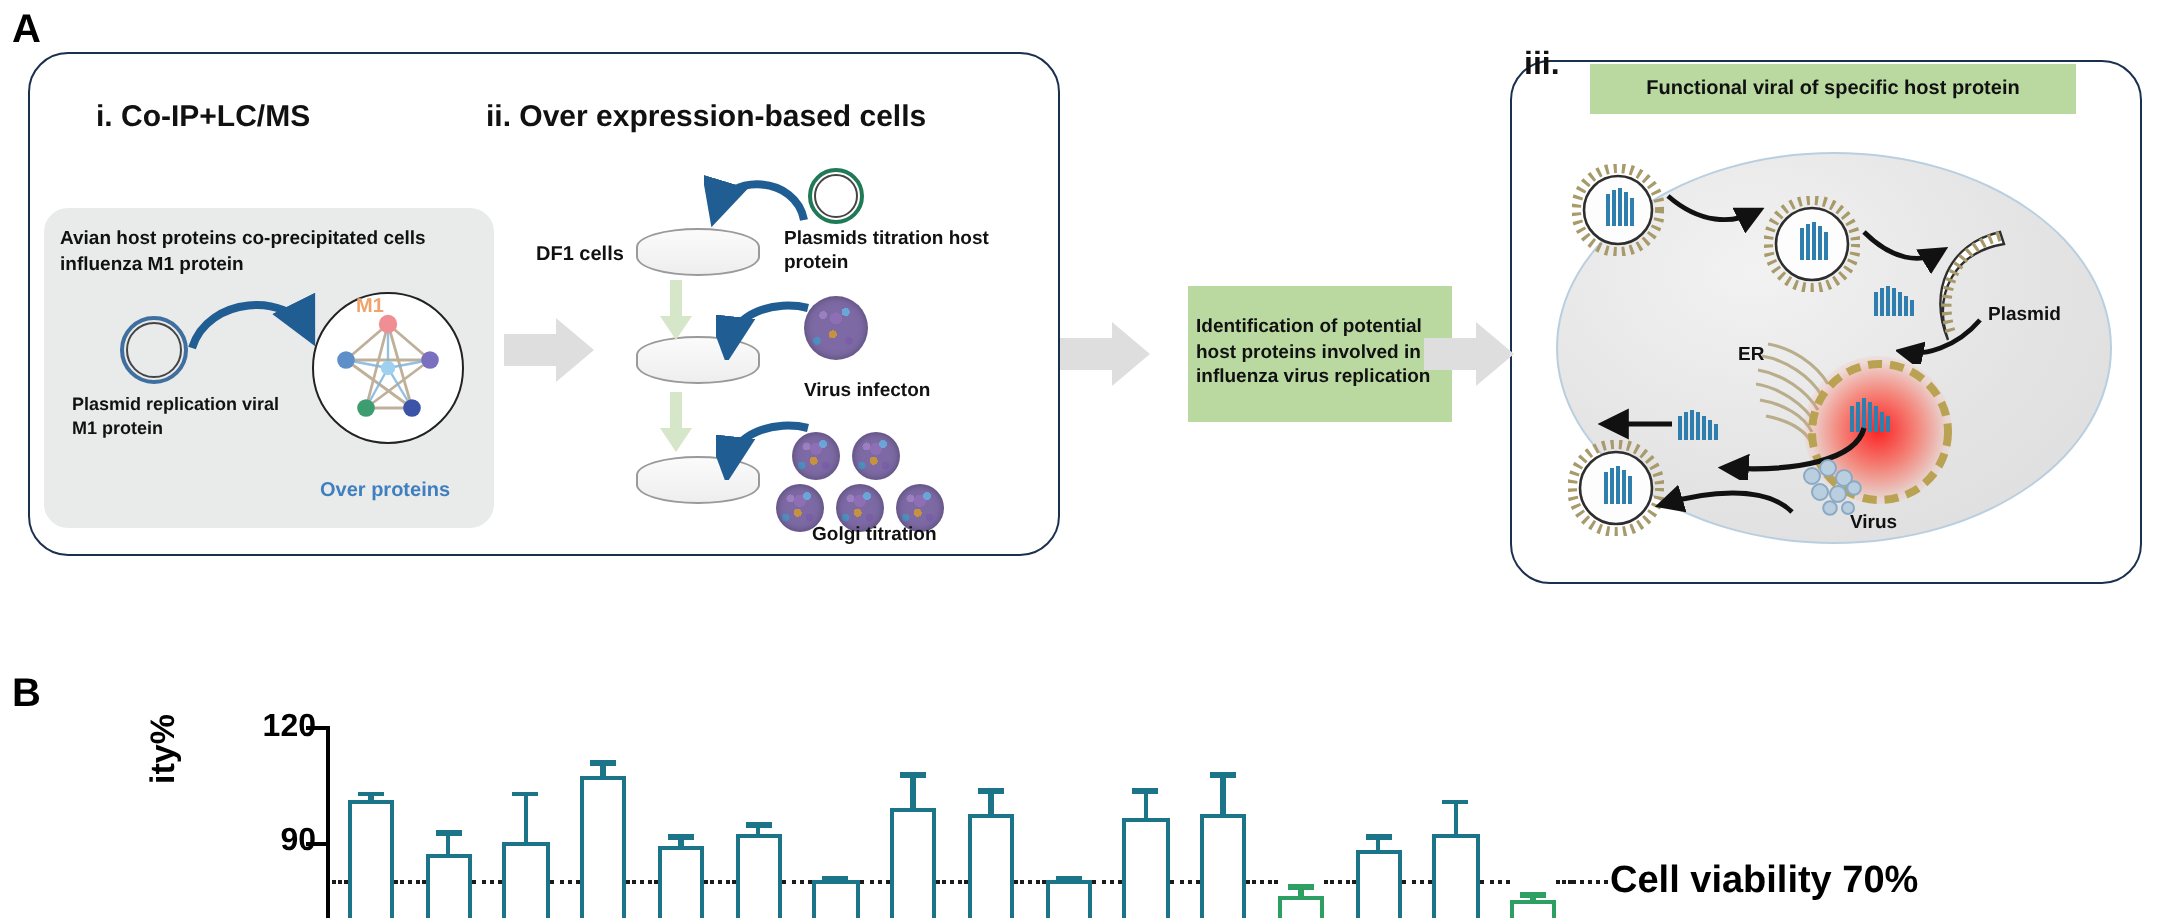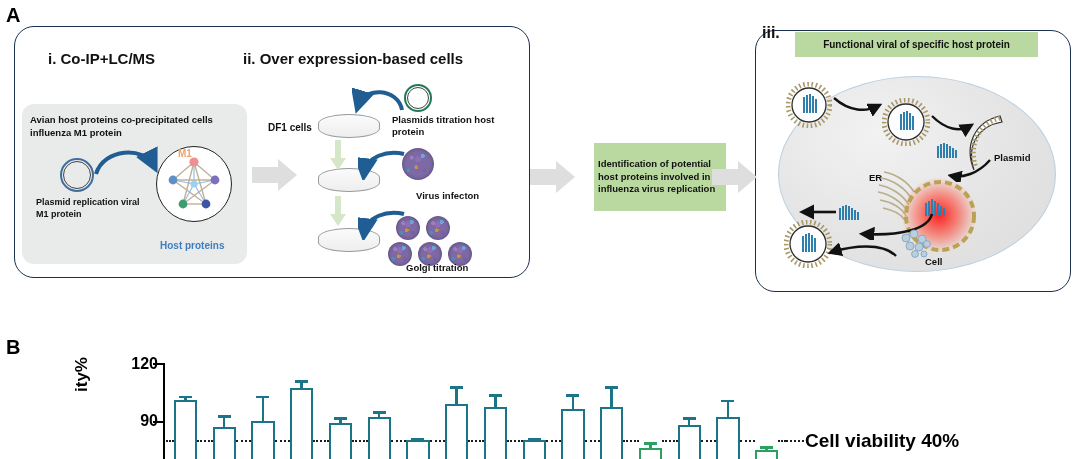--- a/index.html
+++ b/index.html
@@ -140,21 +140,21 @@
   #plate-1 { left:318px; top:114px; }
   #plate-2 { left:318px; top:168px; }
   #plate-3 { left:318px; top:228px; }
 
   .plate-caption {
     position:absolute;
     font-size:9.5px; font-weight:bold; color:#111;
     line-height:1.3;
   }
   #cap-plasmids { left:392px; top:114px; width:120px; }
-  #cap-infect   { left:416px; top:190px; }
+  #cap-infect   { left:402px; top:190px; }
   #cap-titration{ left:406px; top:262px; }
 
   
   .green-arrow {
     position:absolute;
     width:16px; height:30px;
   }
   #garrow-1 { left:330px; top:140px; }
   #garrow-2 { left:330px; top:196px; }
 
@@ -358,21 +358,21 @@
     <line x1="38" y1="38" x2="50" y2="58"></line>
   </g>
   <circle cx="38" cy="16" r="4.6" fill="#ef8f93"></circle>
   <circle cx="17" cy="34" r="4.4" fill="#5f8fc8"></circle>
   <circle cx="59" cy="34" r="4.4" fill="#7b6fc0"></circle>
   <circle cx="27" cy="58" r="4.4" fill="#3e9c71"></circle>
   <circle cx="50" cy="58" r="4.4" fill="#3b54a8"></circle>
   <circle cx="38" cy="38" r="3.6" fill="#9fd0ef"></circle>
 </svg>
 <div id="m1-label">M1</div>
-<div id="hostproteins-caption">Host proteins</div>
+<div id="hostproteins-caption">Over proteins</div>
 
 <svg class="block-arrow" style="left:252px;top:158px;width:46px;height:34px">
   <path d="M0,9 L26,9 L26,1 L45,17 L26,33 L26,25 L0,25 z" fill="#dedede"></path>
 </svg>
 
 <div id="df1-label">DF1 cells</div>
 
 <div class="plate" id="plate-1"></div>
 <div class="plate" id="plate-2"></div>
 <div class="plate" id="plate-3"></div>
@@ -572,21 +572,21 @@
     <circle cx="10" cy="10" r="4"></circle>
       <circle cx="18" cy="6" r="4"></circle>
       <circle cx="26" cy="11" r="4"></circle>
     <circle cx="14" cy="18" r="4"></circle>
       <circle cx="23" cy="19" r="4"></circle>
       <circle cx="31" cy="16" r="3.4"></circle>
     <circle cx="19" cy="26" r="3.4"></circle>
       <circle cx="28" cy="26" r="3"></circle>
   </g>
 </svg>
-<div class="cell-label" id="lbl-golgi">Cell</div>
+<div class="cell-label" id="lbl-golgi">Virus</div>
 
 <svg style="position:absolute;left:784px;top:220px;width:48px;height:48px">
   <circle cx="24" cy="24" r="18" fill="#fdfdfd" stroke="#2e2e2e" stroke-width="1.3"></circle>
   <circle cx="24" cy="24" r="22" fill="none" stroke="#a89a6a" stroke-width="5" stroke-dasharray="1.6 2.6"></circle>
   <g fill="#2e7fae">
     <rect x="18" y="16" width="2" height="16"></rect>
       <rect x="21" y="14" width="2" height="18"></rect>
     <rect x="24" y="13" width="2" height="19"></rect>
       <rect x="27" y="15" width="2" height="17"></rect>
     <rect x="30" y="18" width="2" height="14"></rect>
@@ -672,15 +672,15 @@
     <div class="dotline" style="left: 341px; width: 15.5px; top: 88.3333px;"></div>
     <div class="dotline" style="left: 379.75px; width: 15.5px; top: 88.3333px;"></div>
     <div class="dotline" style="left: 418.5px; width: 15.5px; top: 88.3333px;"></div>
     <div class="dotline" style="left: 457.25px; width: 15.5px; top: 88.3333px;"></div>
     <div class="dotline" style="left: 496px; width: 15.5px; top: 88.3333px;"></div>
     <div class="dotline" style="left: 534.75px; width: 15.5px; top: 88.3333px;"></div>
     <div class="dotline" style="left: 573.5px; width: 15.5px; top: 88.3333px;"></div>
     <div class="dotline" style="left: 612.25px; width: 7.75px; top: 88.3333px;"></div>
   </div>
 
-<div id="cellviab-note">Cell viability 40%</div>
+<div id="cellviab-note">Cell viability 70%</div>
 
 <div class="dotline" style="position: absolute; left: 786px; top: 440.333px; width: 18px;"></div>
 
 </body></html>

